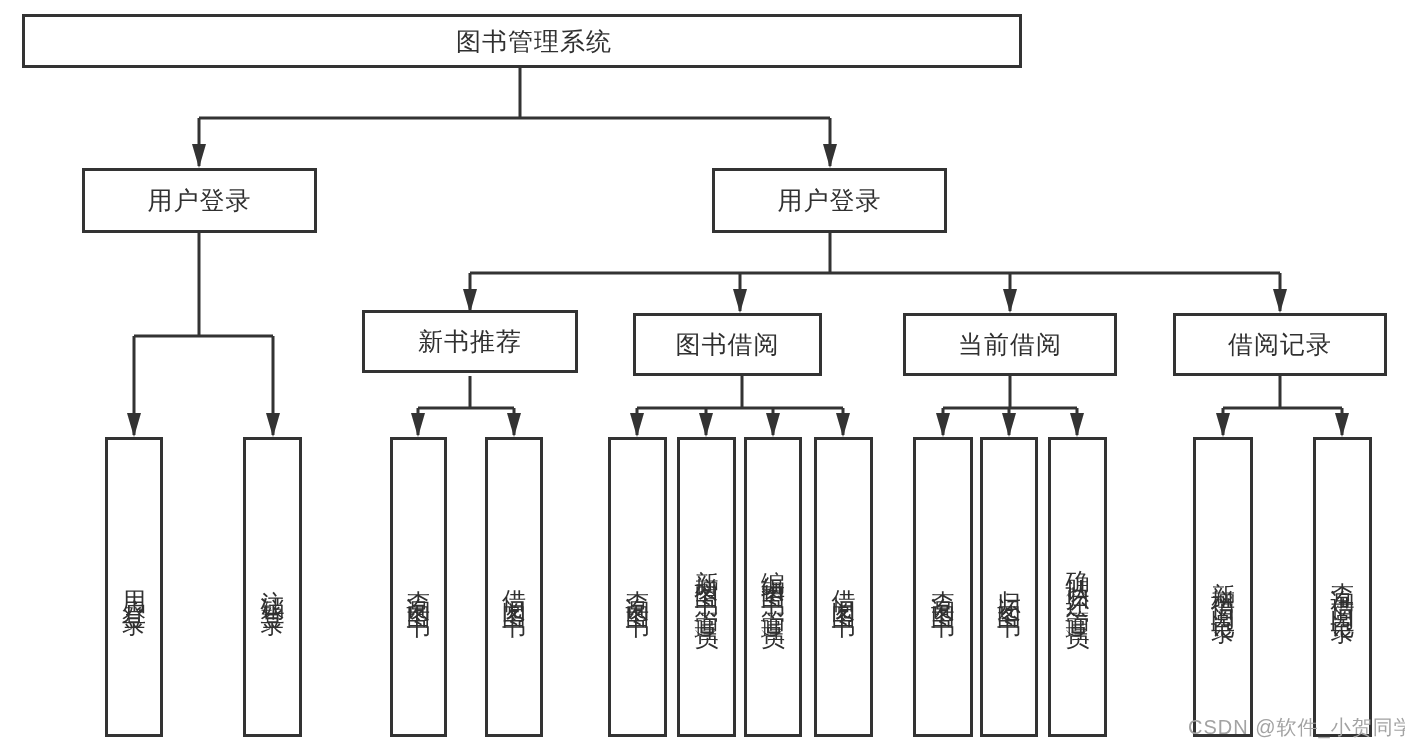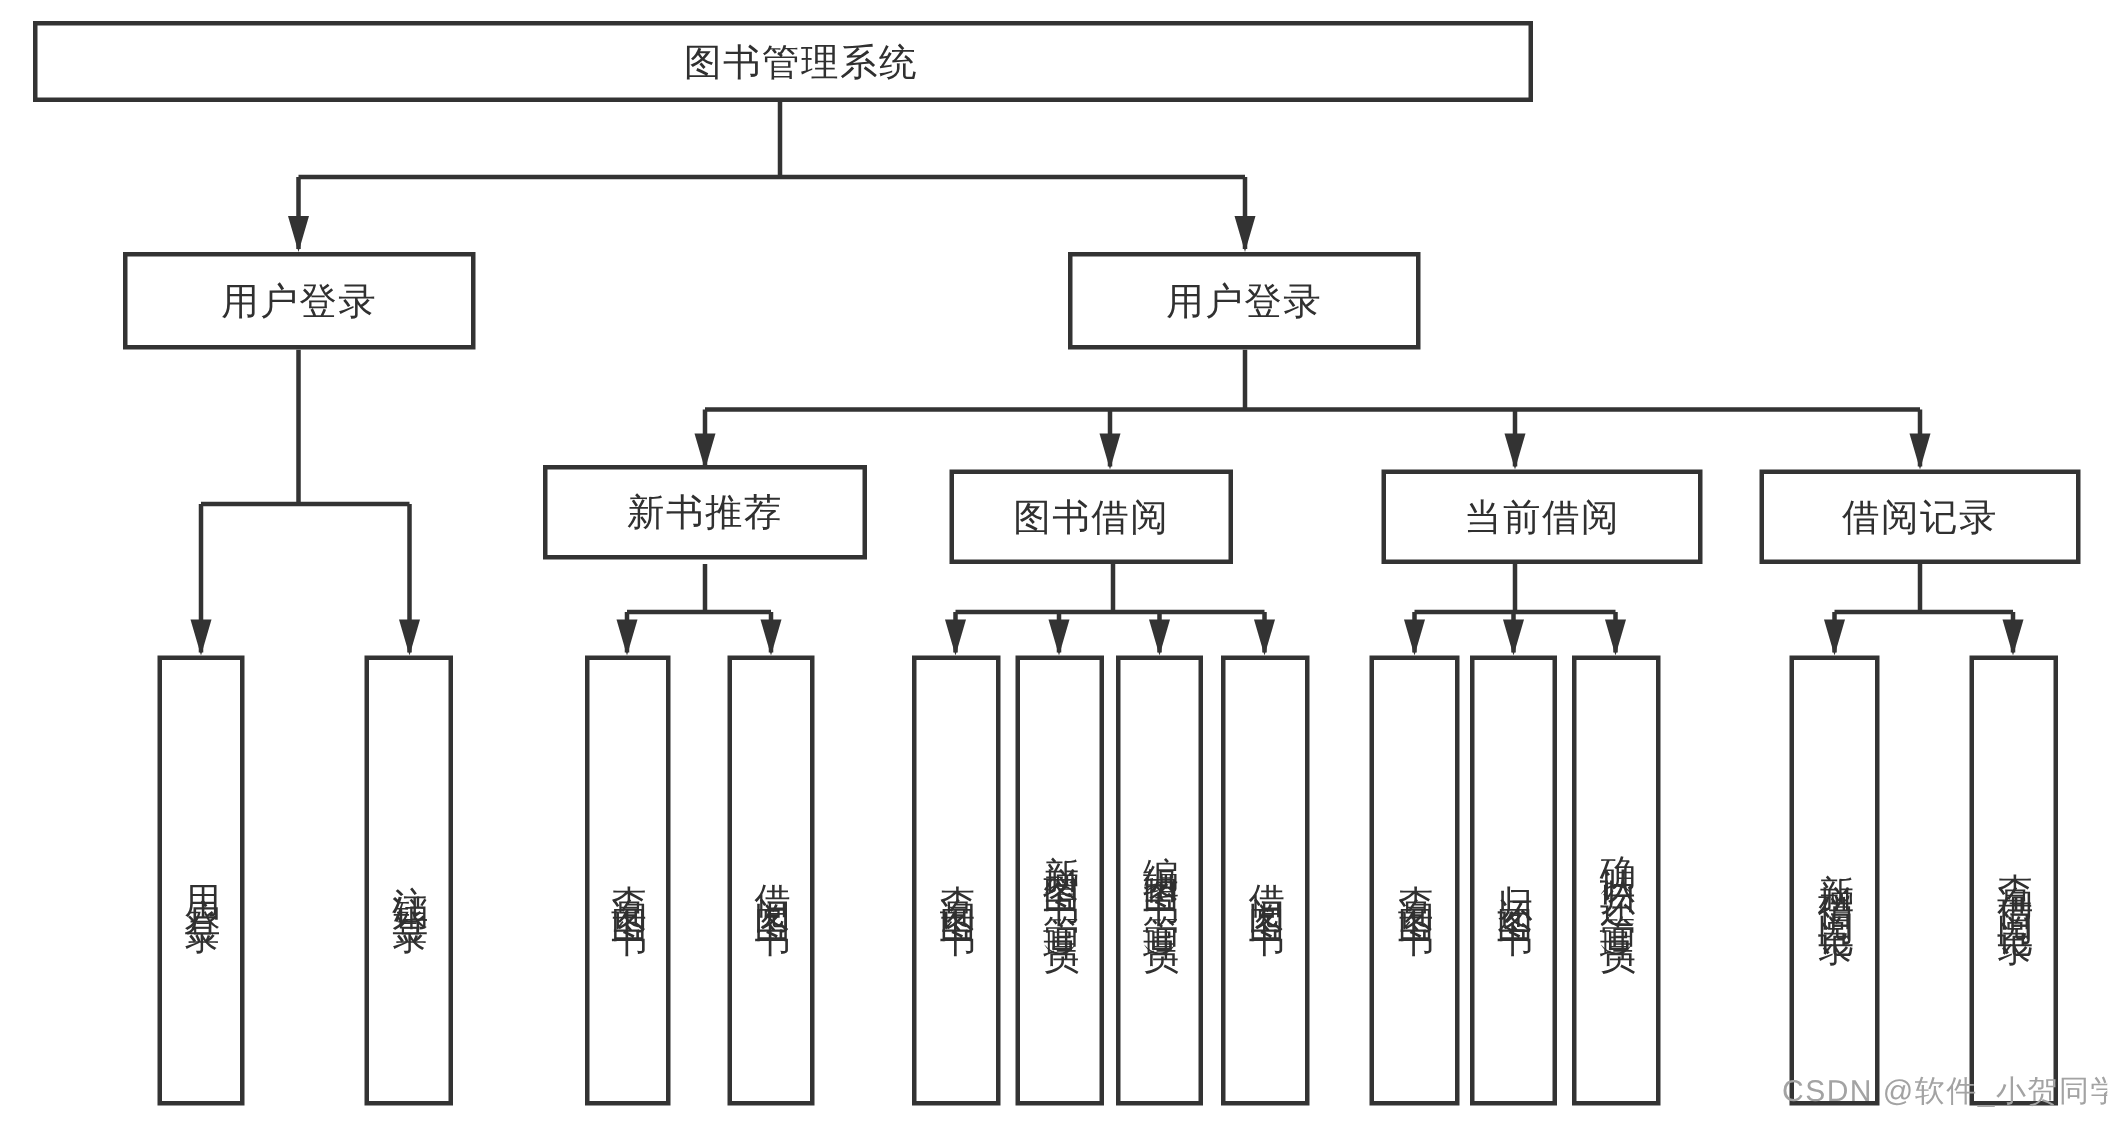--- a/index.html
+++ b/index.html
@@ -104,21 +104,21 @@
   <div class="node h-node" style="left:712px; top:168px; width:235px; height:65px;">
     <span>用户登录</span>
   </div>
 
   <div class="node h-node" style="left:362px; top:310px; width:216px; height:63px;">
     <span>新书推荐</span>
   </div>
   <div class="node h-node" style="left:633px; top:313px; width:189px; height:63px;">
     <span>图书借阅</span>
   </div>
-  <div class="node h-node" style="left:903px; top:313px; width:214px; height:63px;margin-left:18px;">
+  <div class="node h-node" style="left:903px; top:313px; width:214px; height:63px;">
     <span>当前借阅</span>
   </div>
   <div class="node h-node" style="left:1173px; top:313px; width:214px; height:63px;">
     <span>借阅记录</span>
   </div>
 
   <div class="node leaf" style="left:105px; top:437px; width:58px; height:300px;">
     <span class="vtext">用户登录</span>
   </div>
   <div class="node leaf" style="left:243px; top:437px; width:59px; height:300px;">

